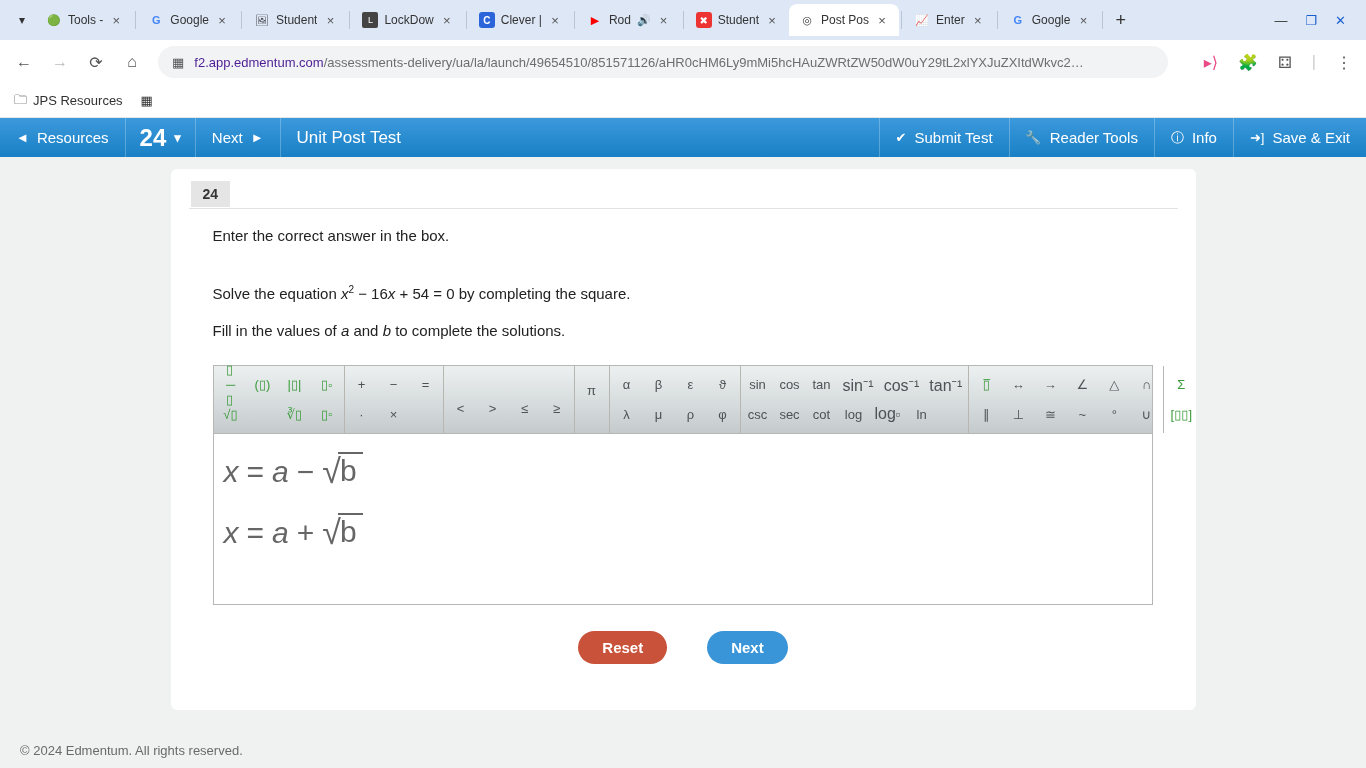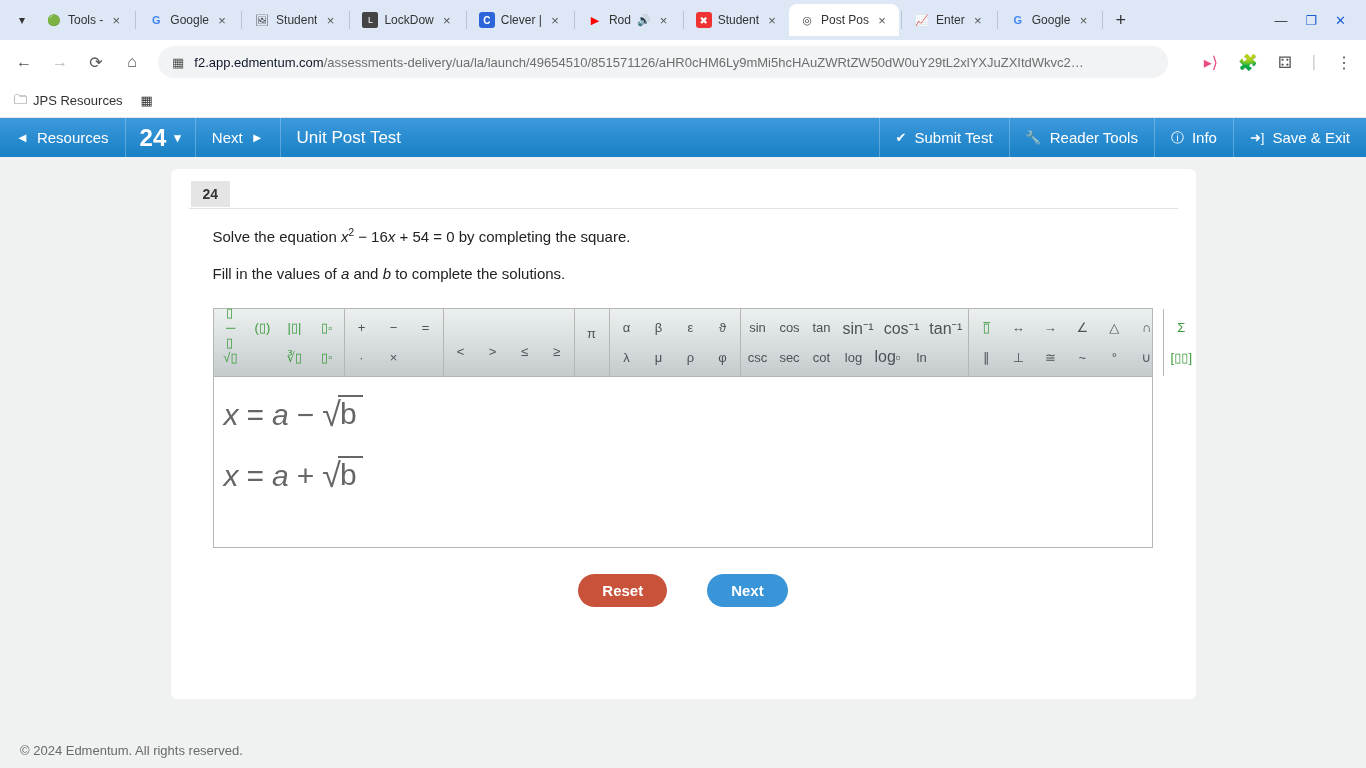--- a/index.html
+++ b/index.html
@@ -18,21 +18,21 @@
 .new-tab { font-size: 18px; color: #333; padding: 0 10px; cursor: pointer; }
 .window-controls { margin-left: auto; display: flex; gap: 18px; padding-right: 12px; color: #333; }
 .window-controls span { font-size: 13px; }
 .window-controls .wc-close { color: #1a5fd0; }
 
 .addr-bar { display: flex; align-items: center; height: 44px; padding: 0 14px; gap: 16px; background: #fff; }
 .nav-btn { color: #555; font-size: 16px; cursor: pointer; width: 20px; text-align: center; }
 .nav-btn.fwd { color: #bbb; }
 .url-box { flex: 1; display: flex; align-items: center; background: #f1f3f4; border-radius: 20px; height: 32px; padding: 0 14px; gap: 10px; font-size: 13px; color: #555; max-width: 1010px; }
 .url-box .site-icon { font-size: 13px; }
-.url-box .domain { color: #0f172a; }
+.url-box .domain { color: #4c1d95; }
 .url-box .path { color: #6e6e6e; white-space: nowrap; overflow: hidden; }
 .addr-right { display: flex; gap: 20px; align-items: center; color: #555; margin-left: auto; }
 
 .bookmarks-bar { display: flex; align-items: center; height: 34px; padding: 0 14px; gap: 18px; font-size: 13px; color: #313131; background: #fff; border-bottom: 1px solid #e5e5e5; }
 .bm-item { display: flex; align-items: center; gap: 6px; cursor: pointer; }
 
 
 .app-header { display: flex; align-items: stretch; height: 39px; background: linear-gradient(#3c99dc, #1980c5); color: #fff; font-size: 15px; }
 .hdr-cell { display: flex; align-items: center; padding: 0 16px; border-right: 1px solid rgba(255,255,255,0.25); gap: 8px; white-space: nowrap; cursor: pointer; }
 .hdr-cell.q { font-size: 24px; font-weight: bold; padding: 0 14px; }
@@ -211,20 +211,21 @@
     <span class="icon-s">➜]</span>
     <span>Save &amp; Exit</span>
   </div>
 </div>
 
 <div class="main-area">
   <div class="question-card">
     <div class="q-num-tab">24</div>
     <div class="q-divider"></div>
     <div class="q-body">
+      <p class="instruction">Enter the correct answer in the box.</p>
       <p class="problem">
         <span>Solve the equation </span><span class="math-i">x</span><sup>2</sup> − 16<span class="math-i">x</span> + 54 = 0<span> by completing the square.</span>
       </p>
       <p class="fillin">
         <span>Fill in the values of </span><span class="math-i">a</span><span> and </span><span class="math-i">b</span><span> to complete the solutions.</span>
       </p>
 
       <div class="math-editor">
         <div class="toolbar">
           <div class="tool-group">

